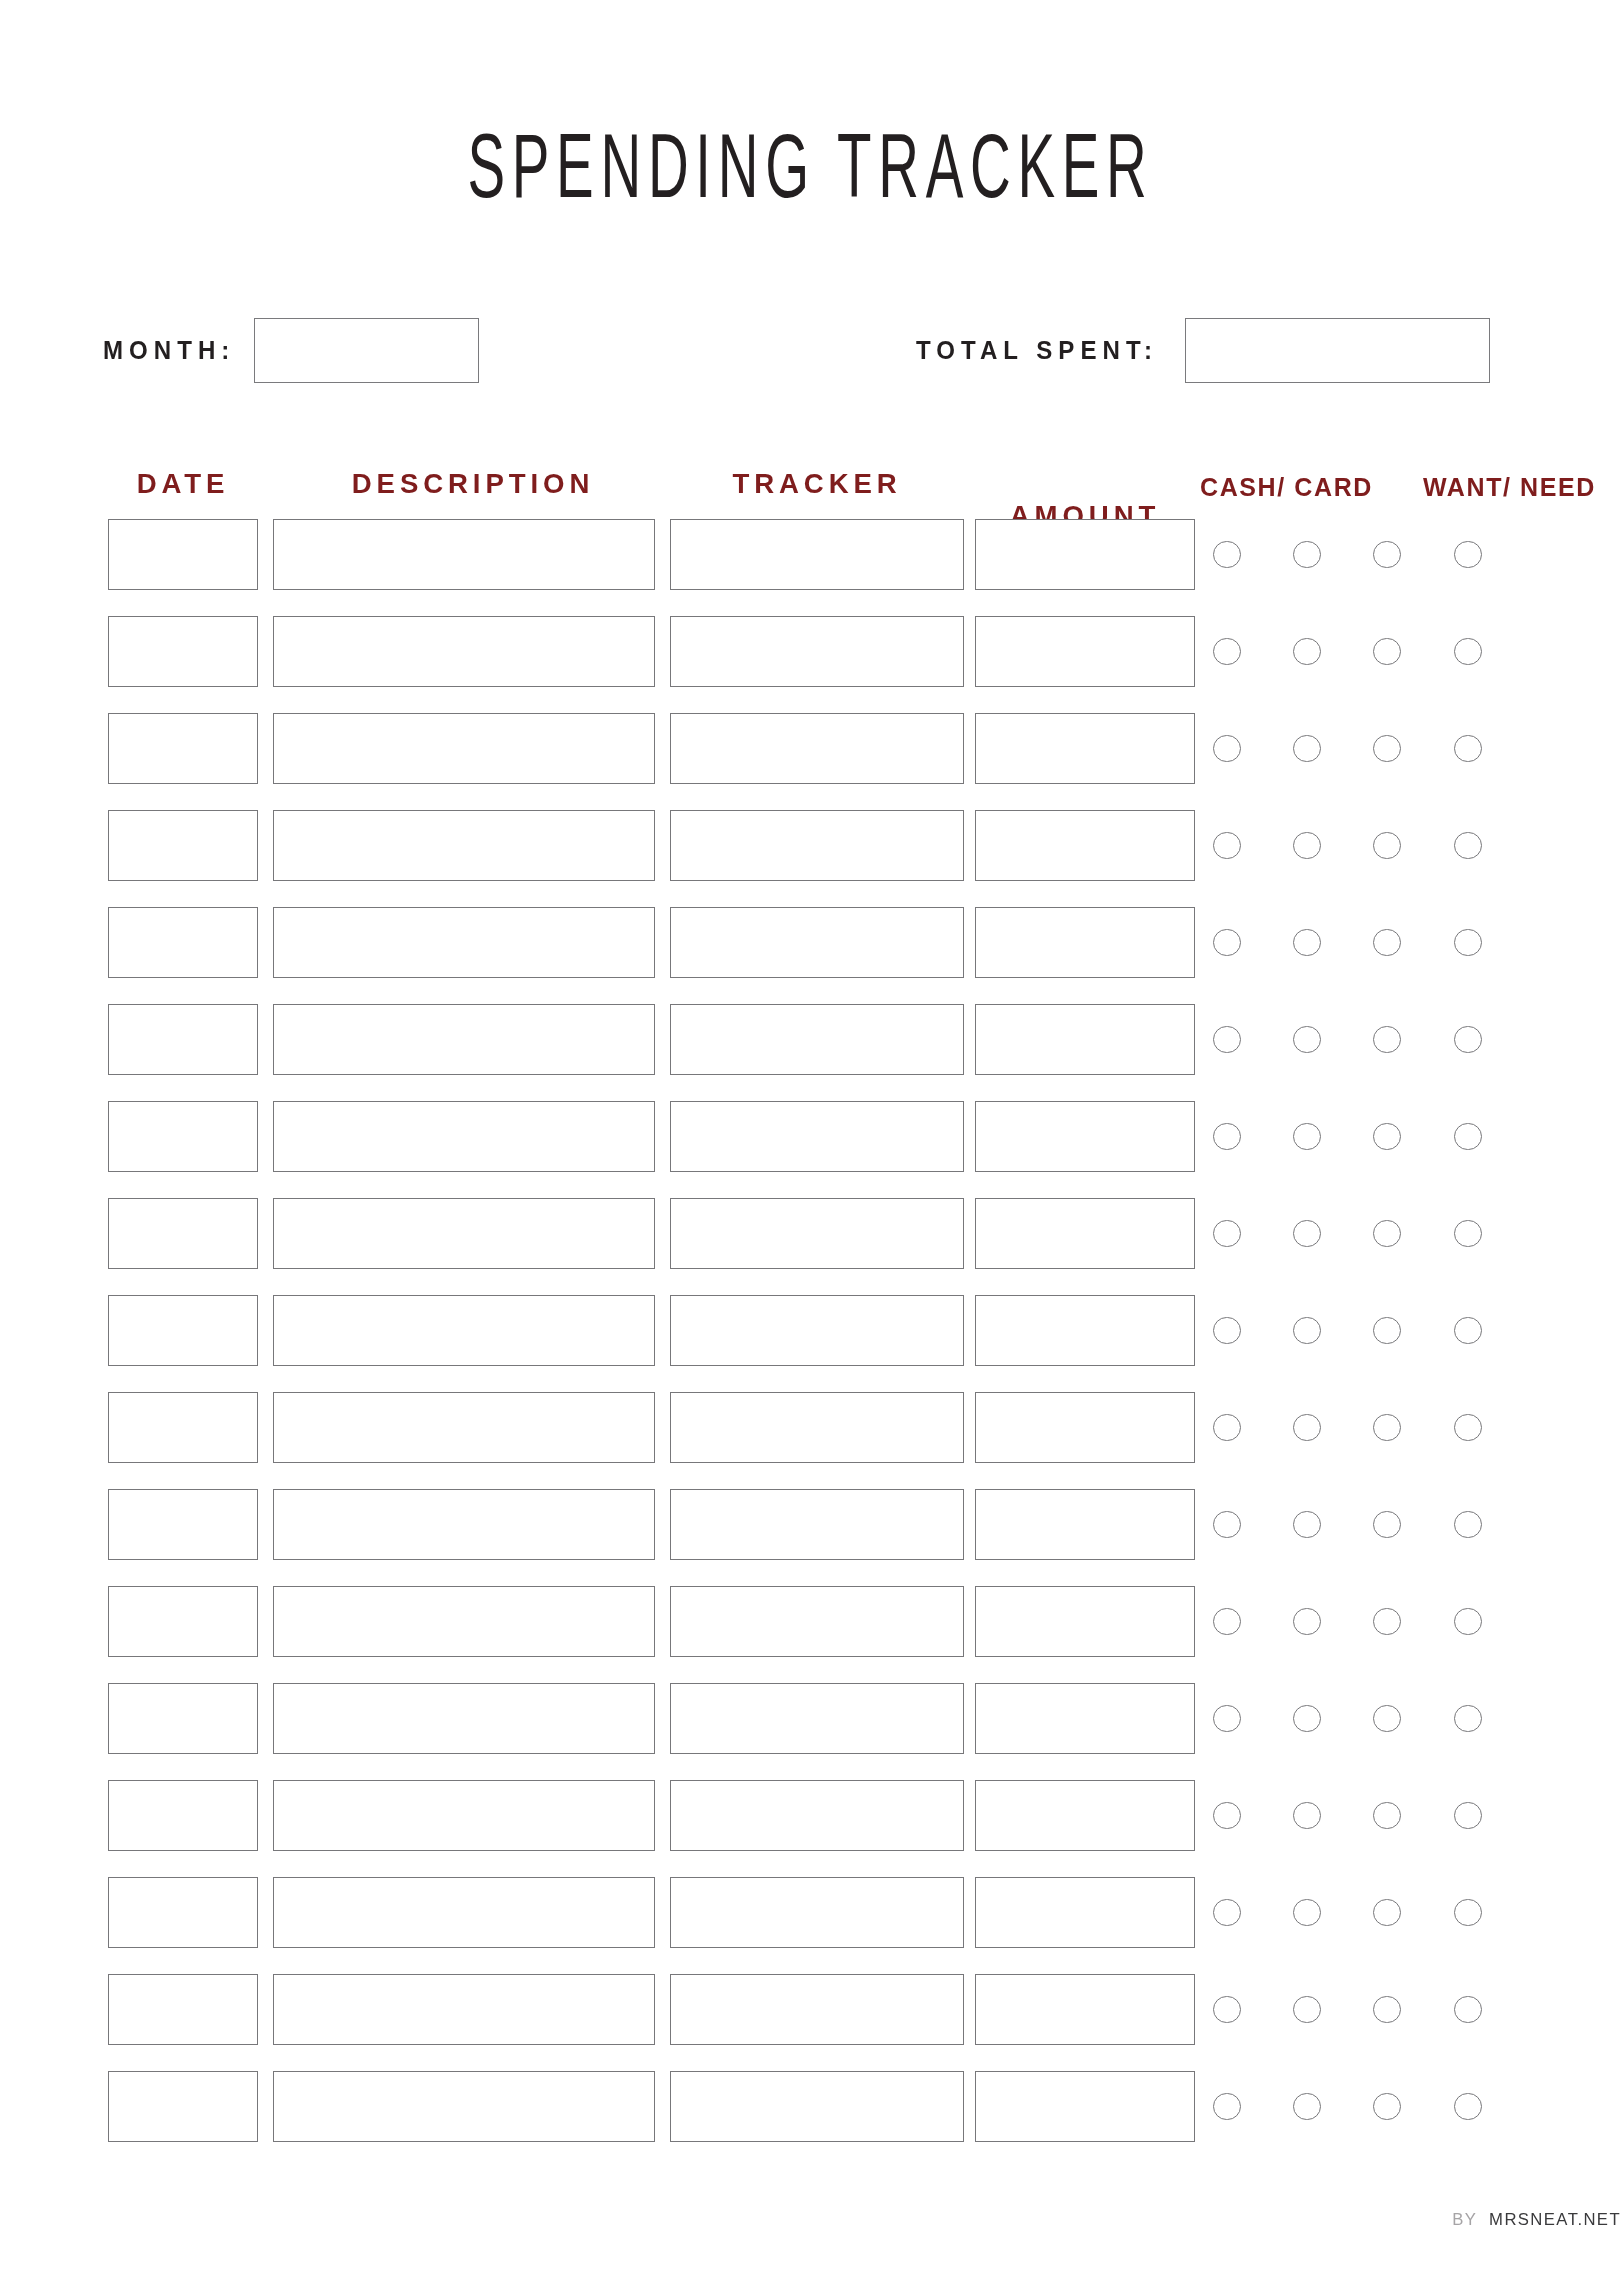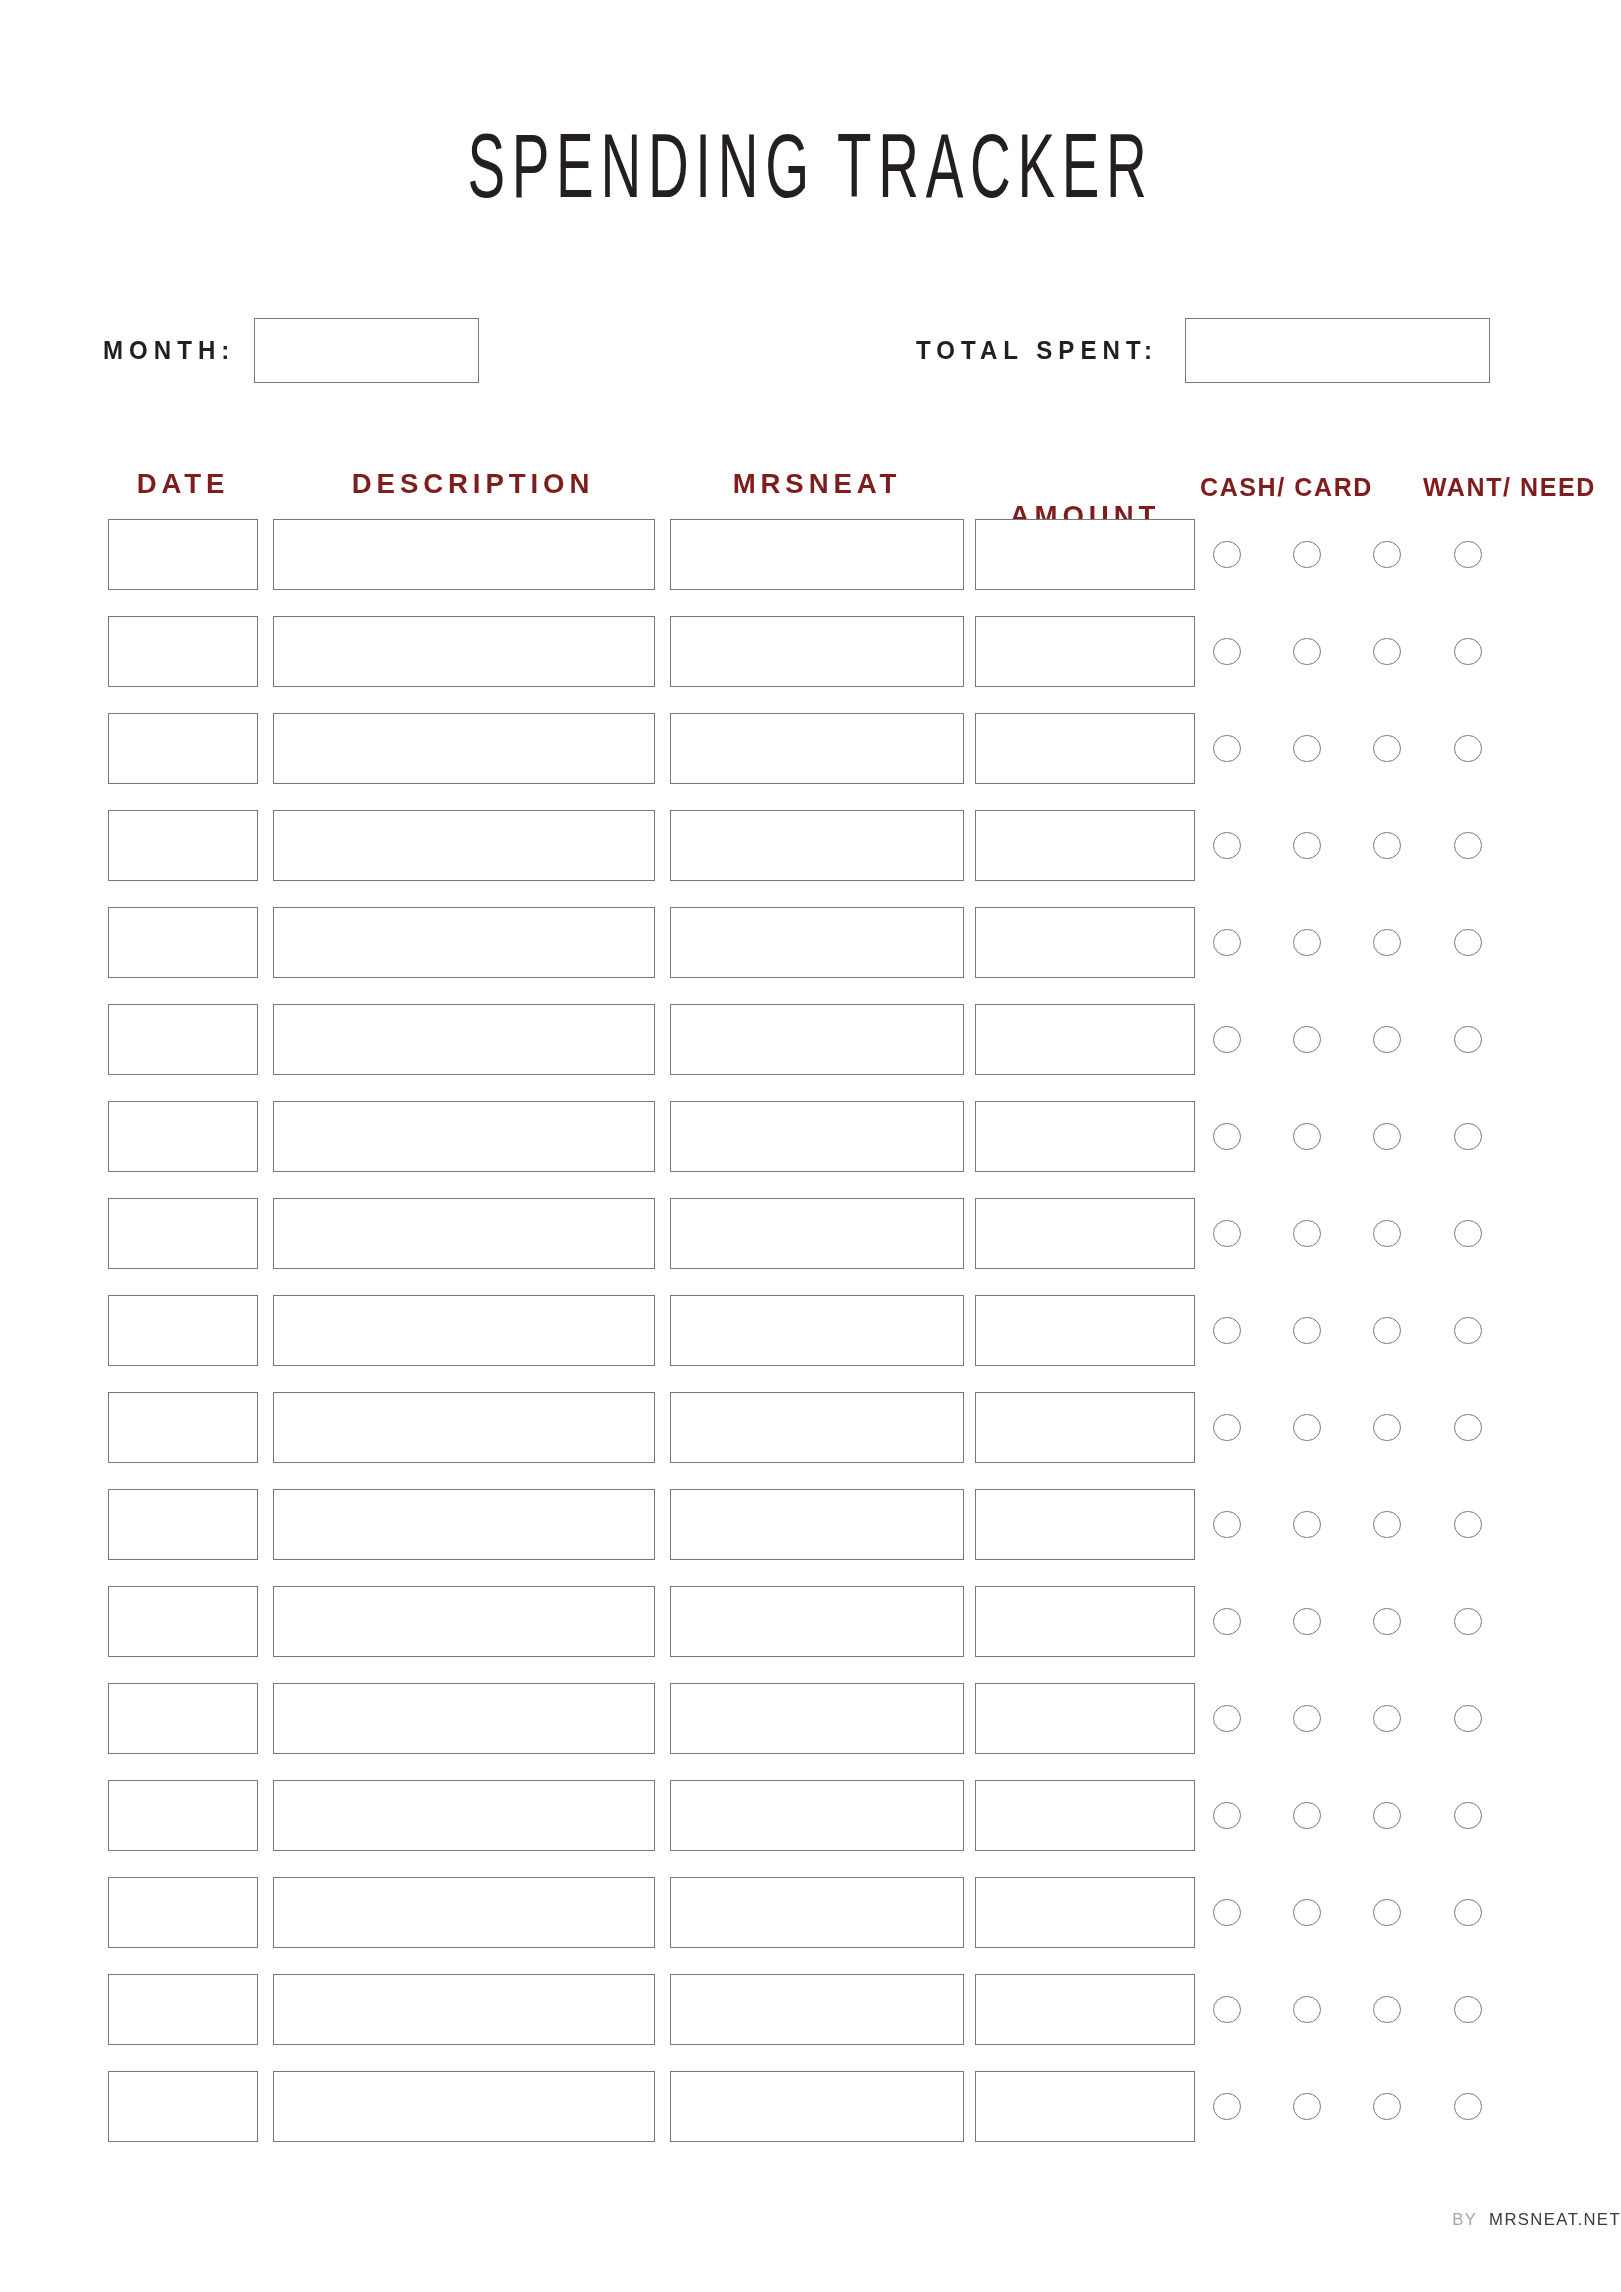--- a/index.html
+++ b/index.html
@@ -180,21 +180,21 @@
     <div class="meta-group total">
       <span class="meta-label">TOTAL SPENT:</span>
       <div class="meta-box" title=""></div>
     </div>
 
   </div>
 
   <div class="table-head">
     <div class="col-head ch-date">DATE</div>
     <div class="col-head ch-desc">DESCRIPTION</div>
-    <div class="col-head ch-cat">MRSNEAT</div>
+    <div class="col-head ch-cat">TRACKER</div>
     <div class="col-head ch-amt">AMOUNT</div>
     <div class="col-head small ch-cashcard">CASH/ CARD</div>
     <div class="col-head small ch-wantneed">WANT/ NEED</div>
   </div>
 
   <div class="rows" id="rows-container">
       <div class="row">
         <div class="cell c-date"></div>
         <div class="cell c-desc"></div>
         <div class="cell c-cat"></div>

